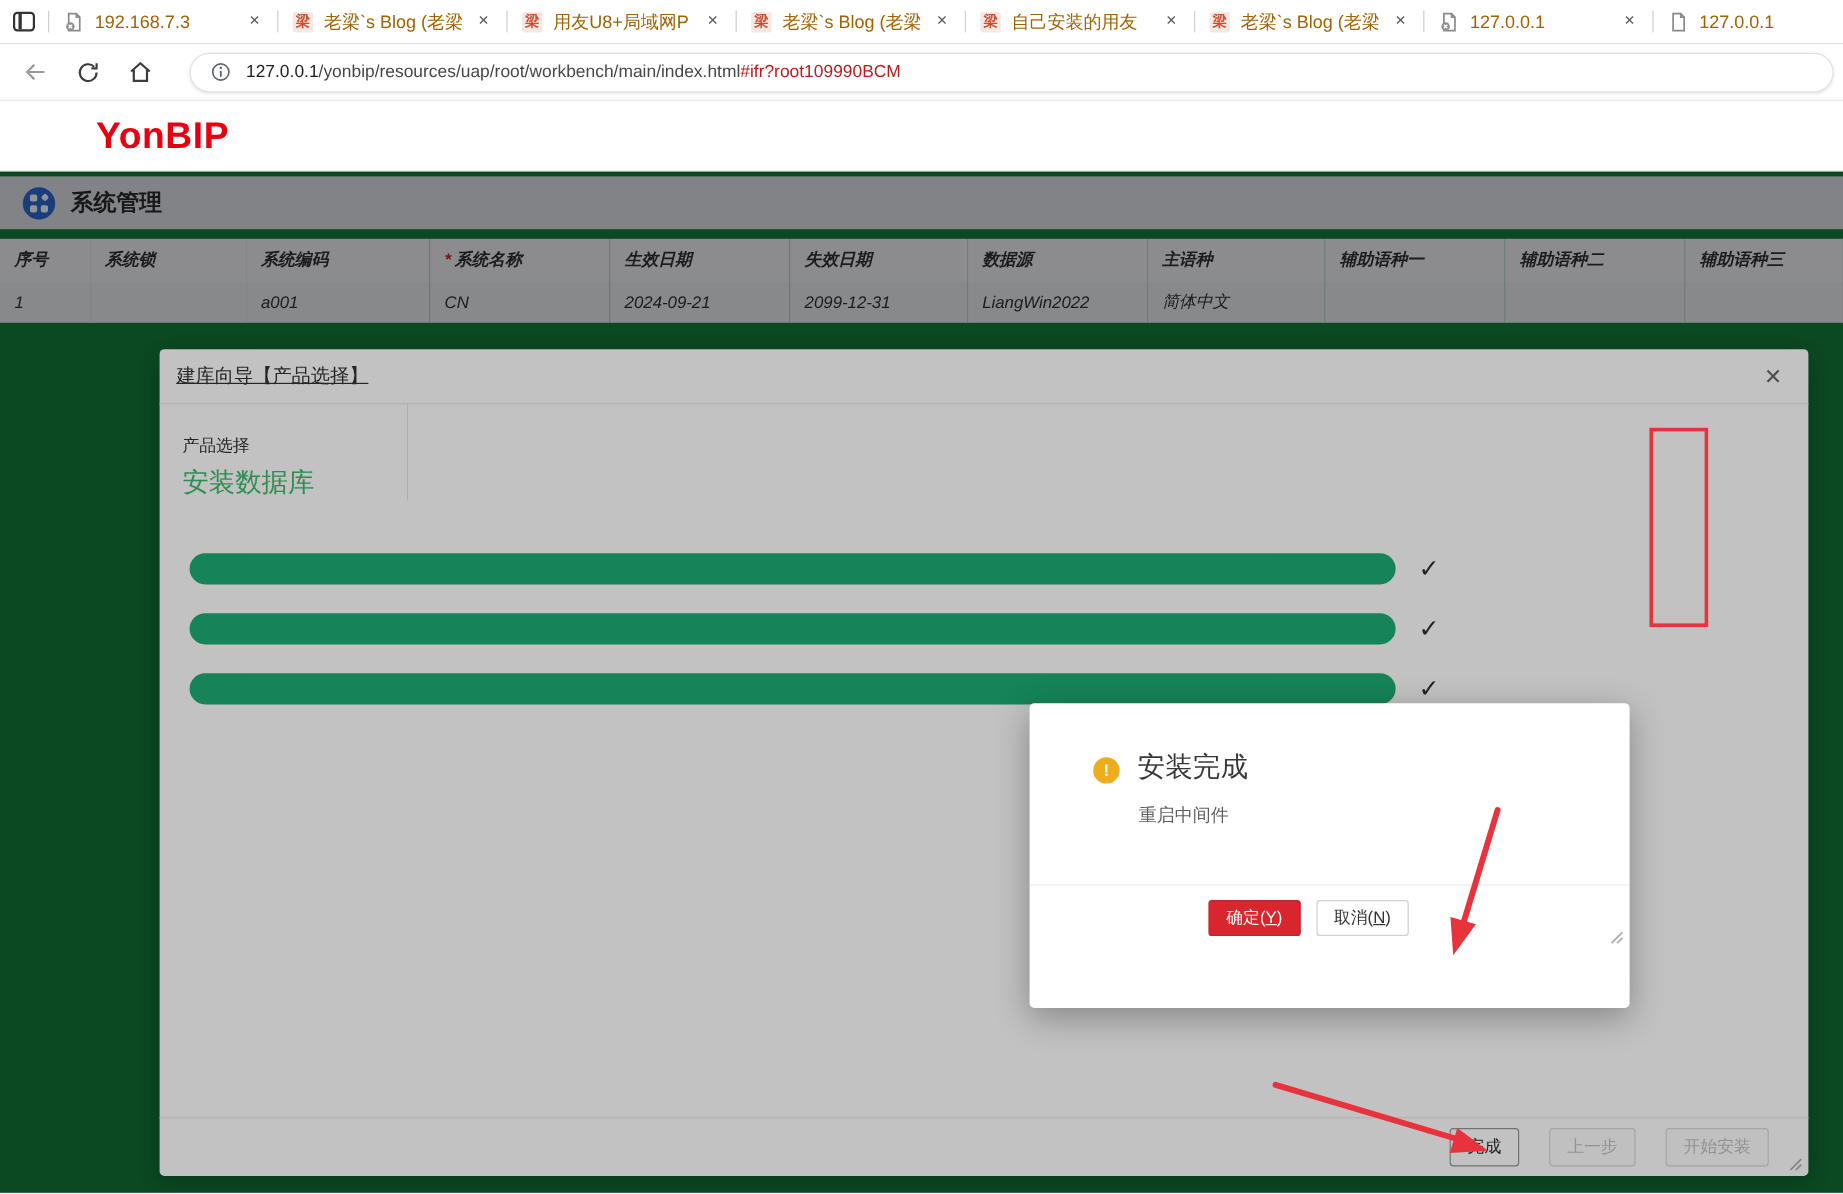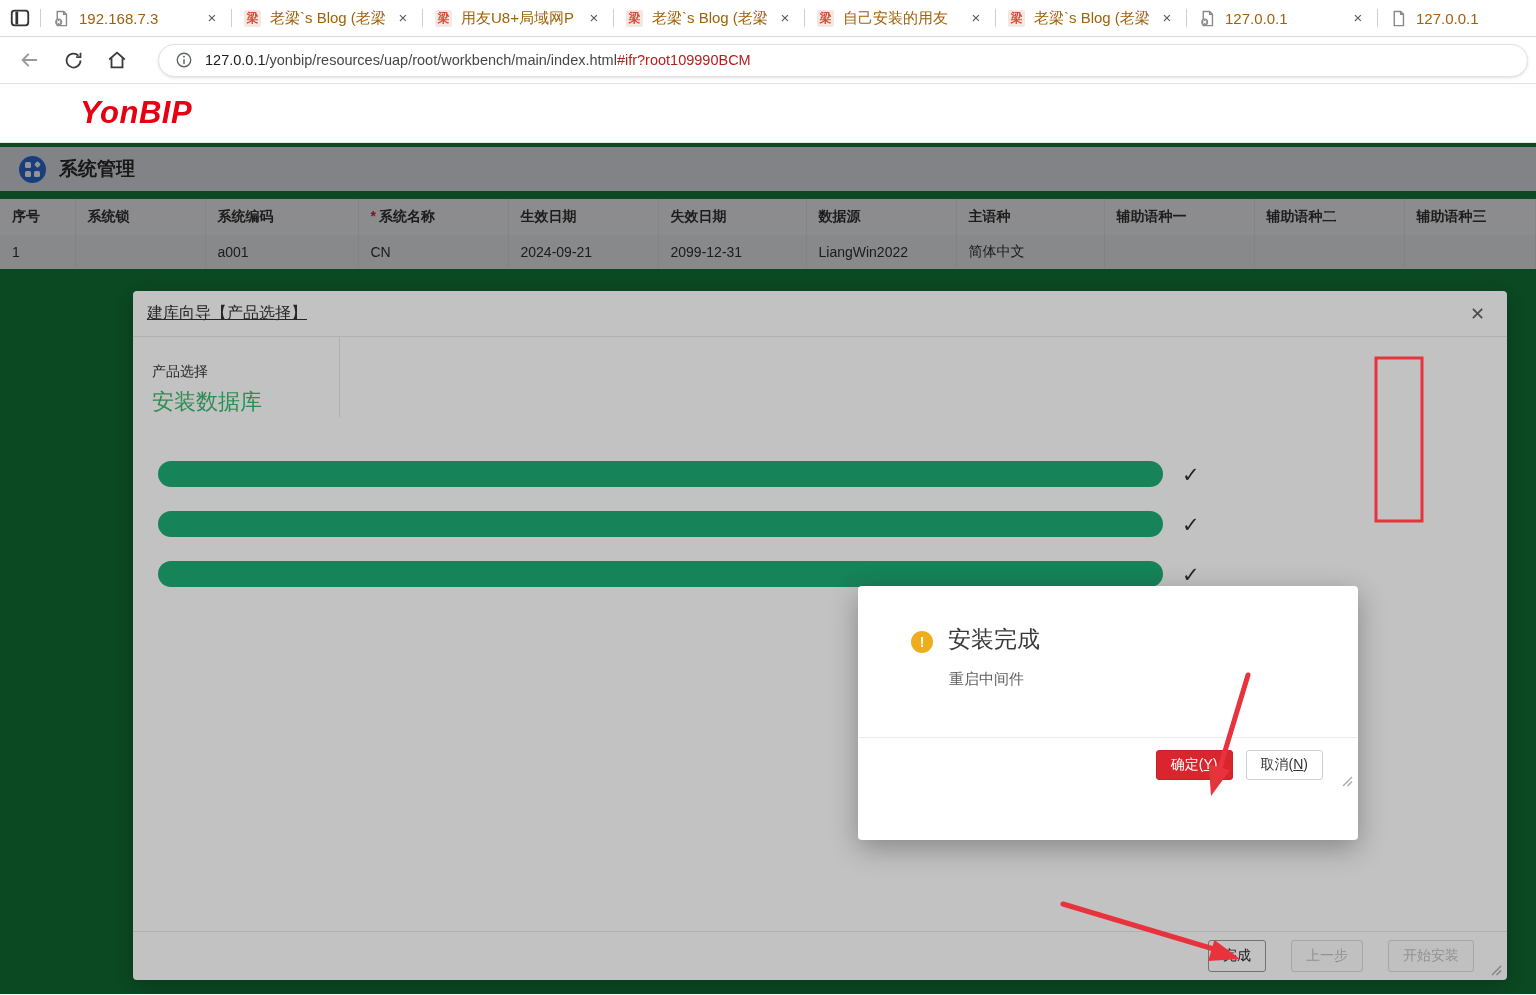--- a/index.html
+++ b/index.html
@@ -19,36 +19,36 @@
   .tab-close { flex:none; width:18px; height:18px; font-size:15px; line-height:17px; text-align:center; color:#5a5a5a; border-radius:3px; cursor:pointer; }
 
   .toolbar { height:47px; background:#fff; display:flex; align-items:center; border-bottom:1px solid #e3e3e3; padding-left:12px; }
   .navbtn { width:34px; height:34px; display:flex; align-items:center; justify-content:center; margin-right:10px; cursor:pointer; }
   .urlpill { flex:1; height:33px; margin:0 8px 0 14px; background:#fff; border:1px solid #e2e2e2; border-radius:17px;
     box-shadow:0 1px 3px rgba(0,0,0,.12); display:flex; align-items:center; padding:0 16px; gap:12px; }
   .url-text { font-size:14.5px; white-space:nowrap; overflow:hidden; }
   .url-host { color:#1d1d1f; } .url-path { color:#474747; } .url-frag { color:#b91c1c; }
 
   
-  .site-header { height:59px; background:#fff; border-bottom:1px solid #e7e7e7; display:flex; align-items:center; padding-left:80px;font-style:italic; }
+  .site-header { height:59px; background:#fff; border-bottom:1px solid #e7e7e7; display:flex; align-items:center; padding-left:80px; }
   .logo { color:#e60012; font-size:31px; font-weight:800; letter-spacing:.5px; }
 
   
   .content { position:relative; width:1536px; height:851px; background:#15803d; overflow:hidden; }
 
   .section-bar { margin-top:4px; height:44px; background:#e0e3e8; display:flex; align-items:center; padding-left:19px; gap:13px; }
   .app-icon { width:27px; height:27px; border-radius:50%; background:#2f6bd8; position:relative; flex:none; }
   .app-icon i { position:absolute; background:#fff; border-radius:1.5px; }
   .app-icon .s1 { left:6px; top:6px;  width:6px; height:6px; }
   .app-icon .s2 { left:16px; top:6px; width:5px; height:5px; transform:rotate(45deg); }
   .app-icon .s3 { left:6px; top:15px; width:6px; height:6px; }
   .app-icon .s4 { left:15px; top:15px; width:6px; height:6px; }
   .section-title { font-size:19px; font-weight:700; color:#2b2b2b; }
 
-  table.sys { width:100%; border-collapse:collapse; margin-top:8px; table-layout:fixed; }
+  table.sys { width:100%; border-collapse:collapse; margin-top:8px; table-layout:fixed;font-style:italic; }
   table.sys th { background:#f2f4f6; font-size:14px; font-weight:700; color:#333; text-align:left;
     padding:9px 12px; border-right:1px solid rgba(0,0,0,.05); }
   table.sys td { background:#eceef1; font-size:14px; color:#333; padding:8px 12px; border-right:1px solid rgba(0,0,0,.04); }
   .req { color:#d9262e; margin-right:3px; font-weight:700; }
 
   .overlay { position:absolute; inset:0; background:rgba(0,0,0,.24); }
   .overlay.a { z-index:10; } .overlay.b { z-index:30; }
 
   
   .wizard { position:absolute; z-index:20; left:133px; top:148px; width:1374px; height:689px;
@@ -75,21 +75,21 @@
   
   .alert { position:absolute; z-index:40; left:858px; top:443px; width:500px; height:254px;
     background:#fff; border-radius:4px; box-shadow:0 8px 28px rgba(0,0,0,.3); }
   .alert-header { height:49px; border-bottom:1px solid #ececec; display:flex; align-items:center; padding-left:17px; }
   .alert-title { font-size:15px; color:#333; }
   .alert-body { position:relative; height:151px; }
   .warn-icon { position:absolute; left:53px; top:45px; width:22px; height:22px; border-radius:50%; background:#eead1c;
     color:#fff; font-size:14px; font-weight:700; text-align:center; line-height:22px; }
   .alert-msg { position:absolute; left:90px; top:38px; font-size:23px; color:#383838; }
   .alert-sub { position:absolute; left:91px; top:84px; font-size:15px; color:#5f5f5f; }
-  .alert-footer { height:54px; border-top:1px solid #ececec; display:flex; align-items:center; justify-content:flex-end;
+  .alert-footer { height:54px; border-top:1px solid #ececec; display:flex; align-items:center; justify-content:center;
     gap:13px; padding-right:35px; position:relative; }
   .btn.ok { background:#d9262e; border:1px solid #c4232b; color:#fff; height:30px; }
   .btn.cancel { border:1px solid #cfcfcf; color:#333; height:30px; }
 
   .annot { position:absolute; inset:0; z-index:60; pointer-events:none; }
 </style>
 </head>
 <body>
 
 <div class="screen">

